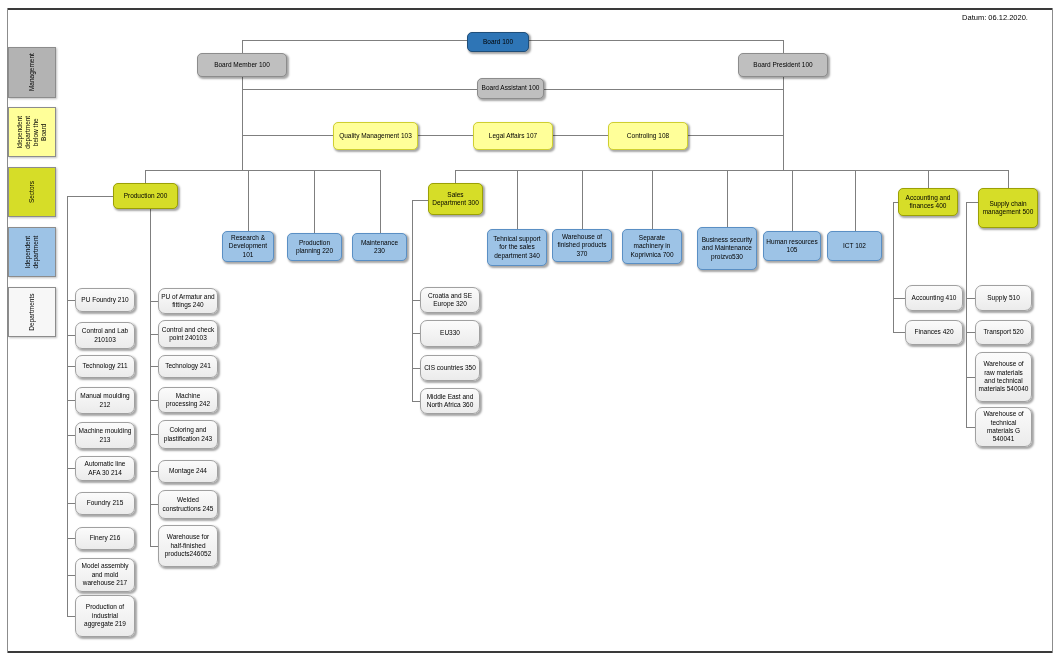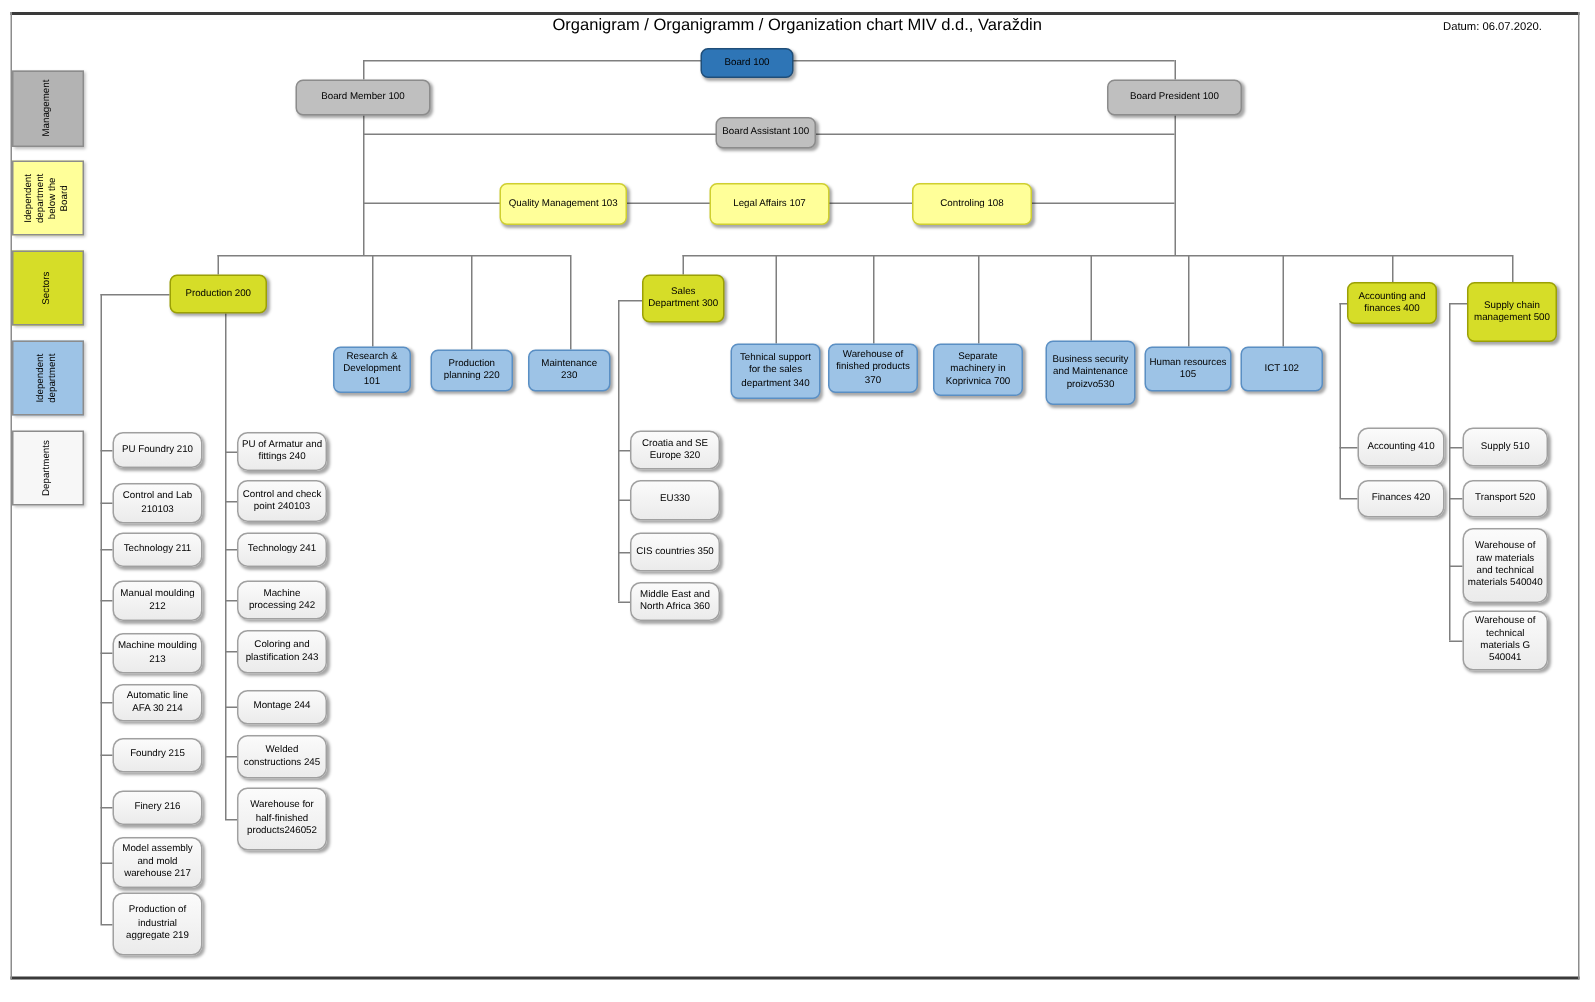--- a/index.html
+++ b/index.html
@@ -29,22 +29,21 @@
 </head>
 <body>
 
 <div id="stage">
 
   <div class="edge" style="left:7px;top:8px;width:1046px;height:2px;background:#3a3a3a;"></div>
   <div class="edge" style="left:7px;top:651px;width:1046px;height:2px;background:#3a3a3a;"></div>
   <div class="edge" style="left:7px;top:8px;width:1px;height:645px;background:#8c8c8c;"></div>
   <div class="edge" style="left:1052px;top:8px;width:1px;height:645px;background:#8c8c8c;"></div>
 
-  <div class="title">Organigram / Organigramm / Organization chart MIV d.d., Varaždin</div>
-  <div class="datum">Datum: 06.07.2020.</div>
+  <div class="datum">Datum: 06.12.2020.</div>
 
   <div class="side s-gray" style="top:47px;height:51px;">
       <div class="rot">Management</div>
     </div>
   <div class="side s-yellow" style="top:107px;height:50px;">
       <div class="rot">Idependent department below the Board</div>
     </div>
   <div class="side s-green" style="top:167px;height:50px;">
       <div class="rot">Sectors</div>
     </div>

